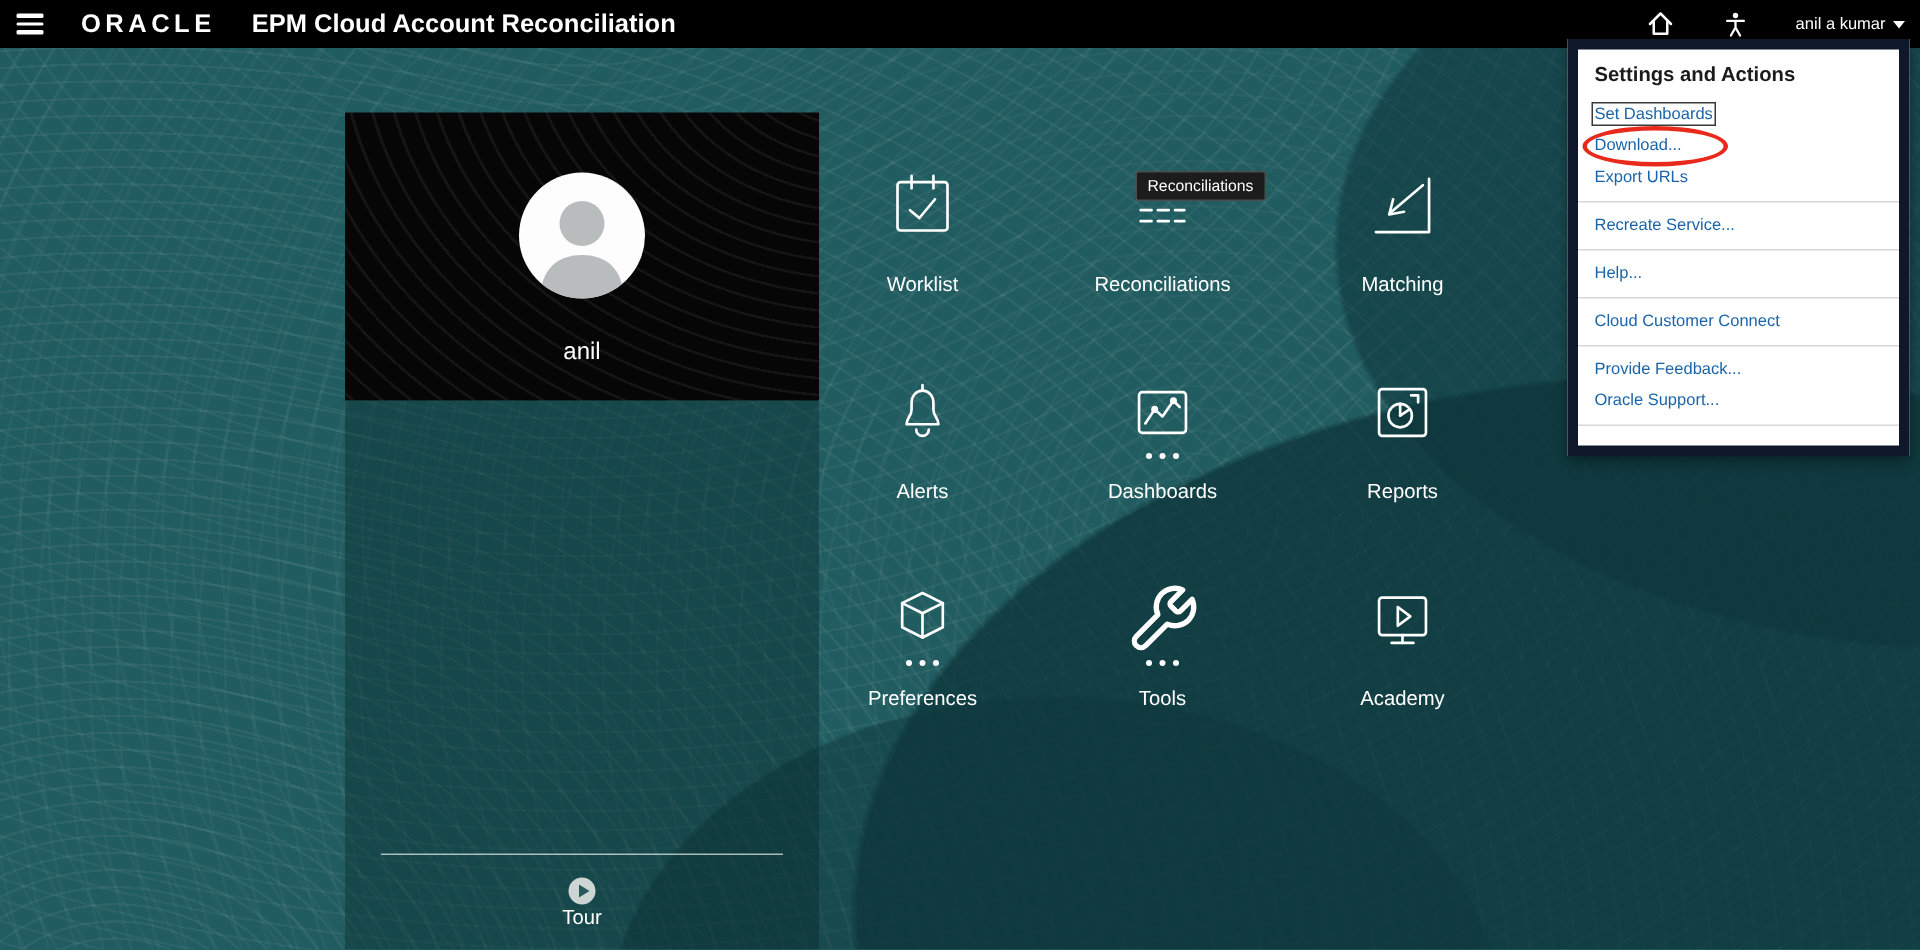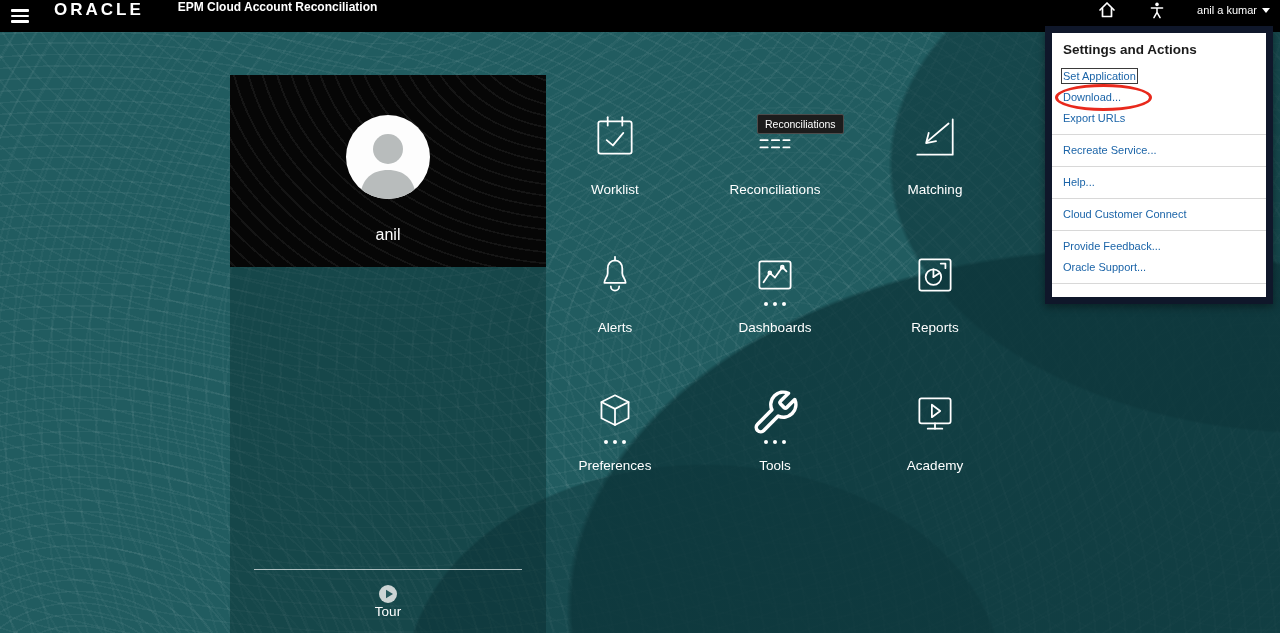--- a/index.html
+++ b/index.html
@@ -16,27 +16,27 @@
       radial-gradient(300px 220px at 55% 108%, rgba(14,56,61,.5) 0 99%, transparent 100%),
       repeating-radial-gradient(420px 320px at 6% 108%, rgba(255,255,255,.05) 0 2px, transparent 2px 15px),
       repeating-radial-gradient(520px 400px at 30% -18%, rgba(255,255,255,.045) 0 2px, transparent 2px 17px),
       repeating-radial-gradient(380px 300px at 62% 55%, rgba(255,255,255,.03) 0 2px, transparent 2px 19px),
       repeating-radial-gradient(460px 340px at 99% 70%, rgba(255,255,255,.03) 0 2px, transparent 2px 18px);
   }
 
   
   .topbar {
     position:absolute; top:0; left:0; right:0; height:32px; z-index:5;
-    background:#000; display:flex; align-items:flex-start; color:#fff;
+    background:#000; display:flex; align-items:center; color:#fff;
   }
   .hamburger { width:40px; height:32px; background:none; border:none; cursor:pointer;
     display:flex; flex-direction:column; justify-content:center; align-items:center; gap:3px; }
   .hamburger span { display:block; width:18px; height:2.5px; background:#fff; border-radius:1px; }
   .brand { margin-left:14px; font-size:17px; font-weight:bold; letter-spacing:3px; }
-  .app-title { margin-left:34px; font-size:12px; font-weight:bold; }
+  .app-title { margin-left:24px; font-size:17px; font-weight:bold; }
   .topbar-right { margin-left:auto; display:flex; align-items:center; gap:31px; padding-right:10px; }
   .tb-icon { background:none; border:none; cursor:pointer; display:flex; align-items:center; }
   .user-menu { background:none; border:none; cursor:pointer; color:#fff; font-size:11px;
     display:flex; align-items:center; gap:5px; font-family:"Liberation Sans", sans-serif; }
   .caret { width:0; height:0; border-left:4px solid transparent; border-right:4px solid transparent; border-top:5px solid #fff; }
 
   
   .profile-panel { position:absolute; left:230px; top:75px; width:316px; bottom:0; z-index:1; }
   .profile-top {
     height:192px; background-color:#060606;
@@ -260,21 +260,21 @@
   </div>
 
 </main>
 
 <div class="tooltip">Reconciliations</div>
 
 <div class="settings-menu">
   <div class="settings-title">Settings and Actions</div>
 
   <a class="menu-item">
-    <span class="focus-box">Set Application</span>
+    <span class="focus-box">Set Dashboards</span>
   </a>
   <a class="menu-item">
     <span>Download...</span>
     <span class="annotation-ellipse"></span>
   </a>
   <a class="menu-item">
     <span>Export URLs</span>
   </a>
 
   <div class="menu-divider"></div>

